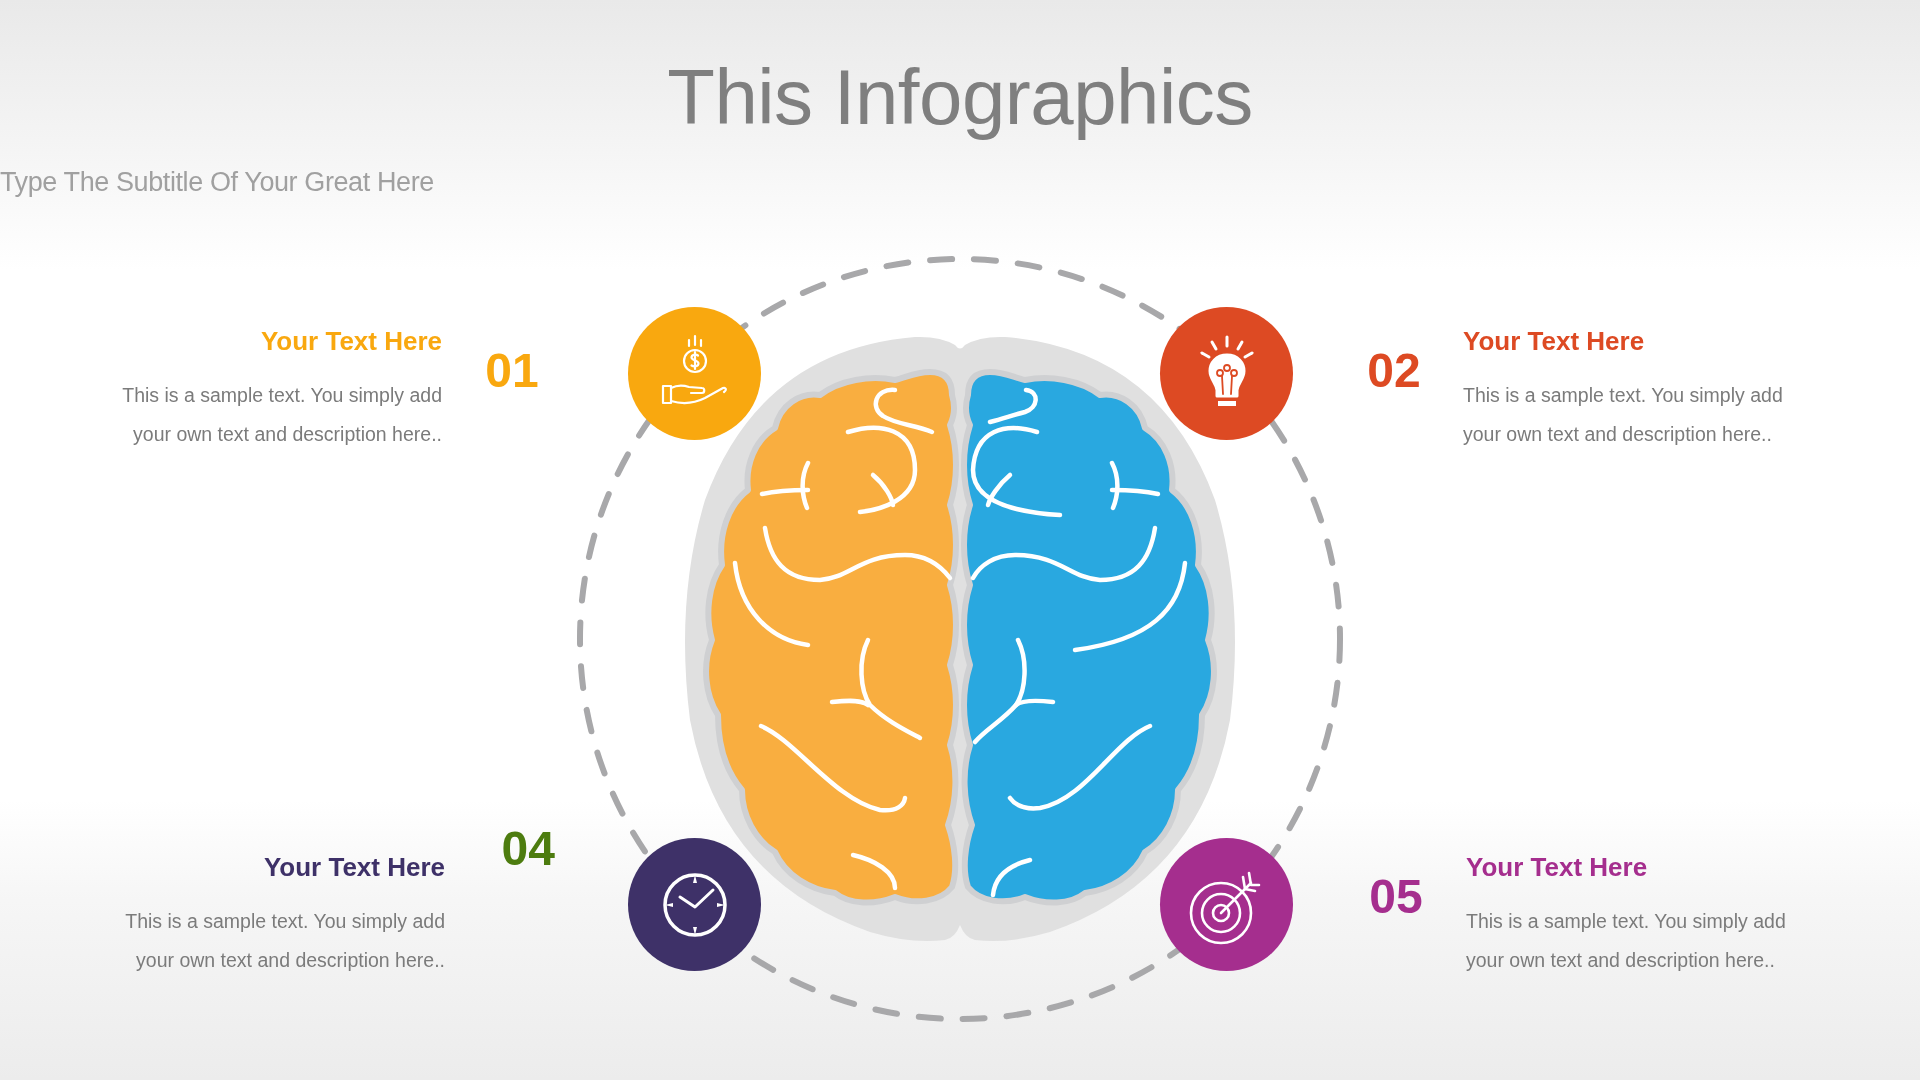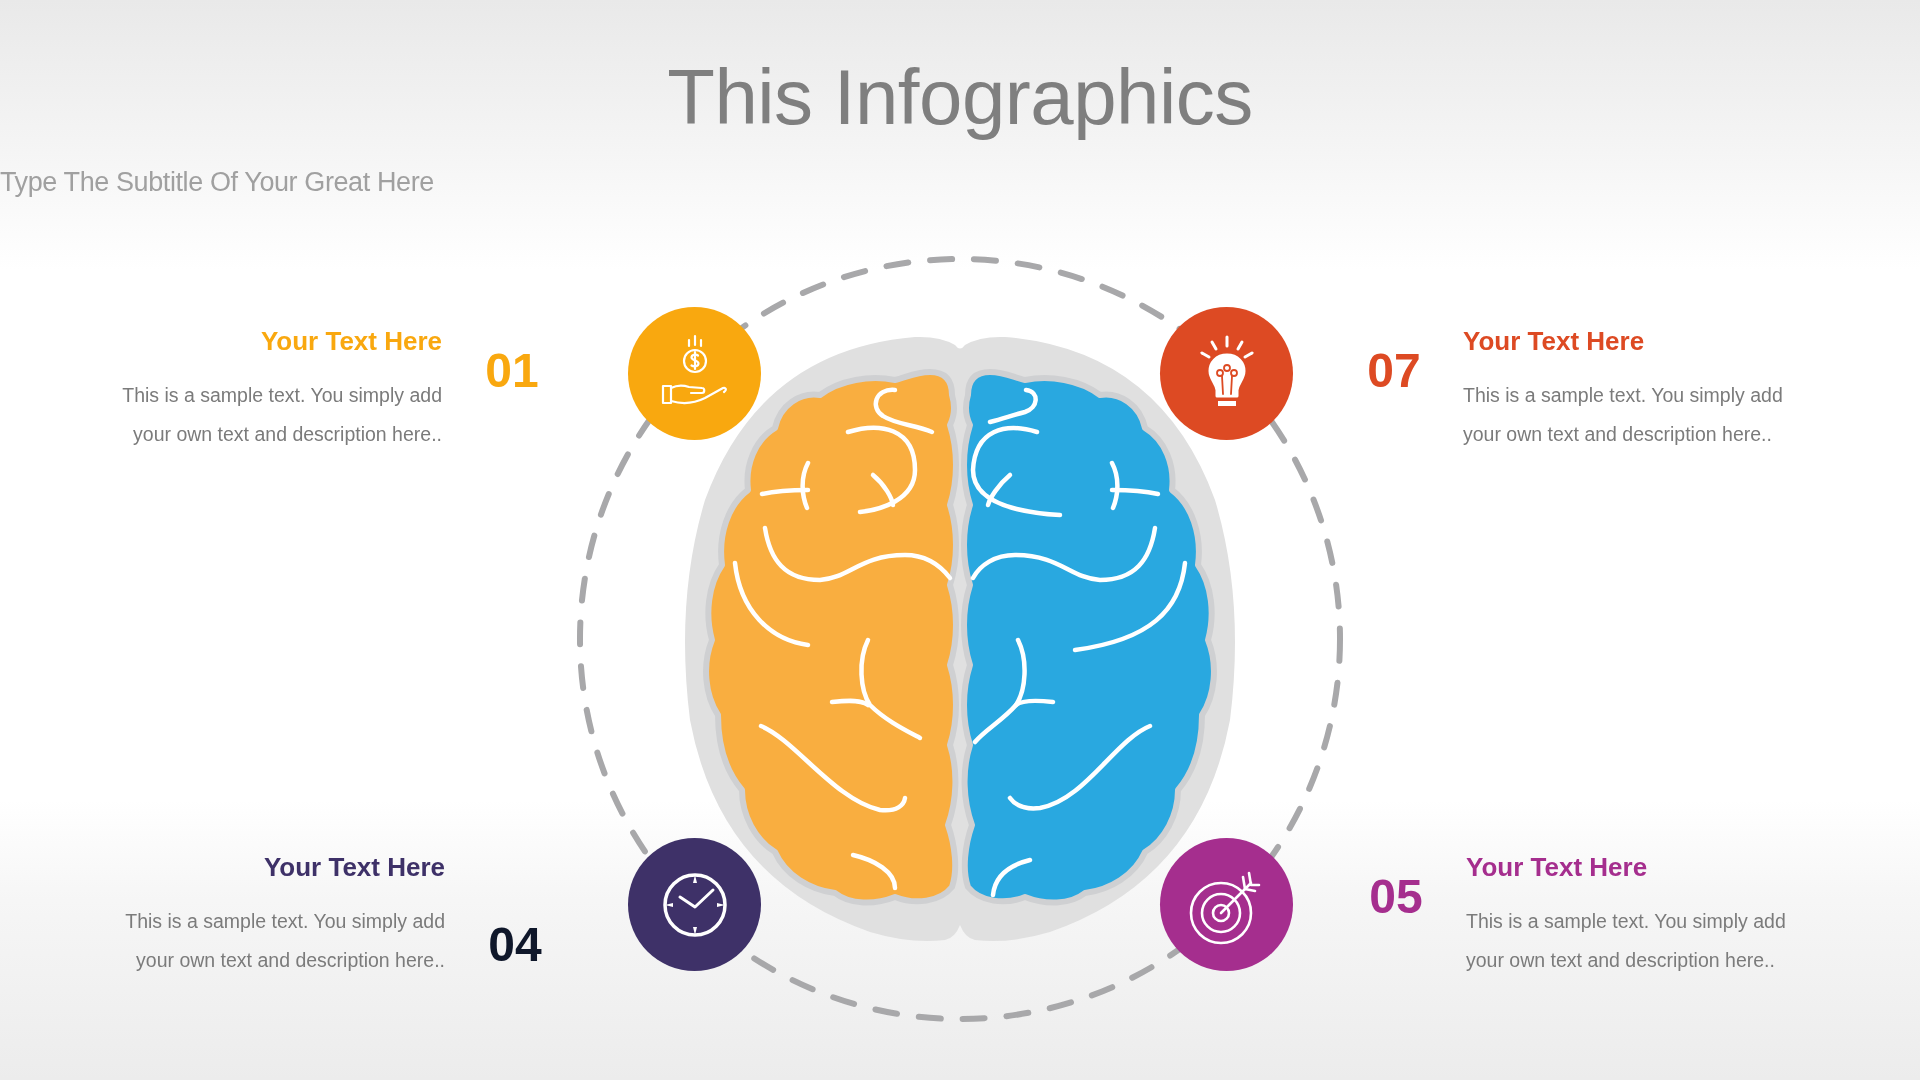--- a/index.html
+++ b/index.html
@@ -143,30 +143,30 @@
 </div>
 <div class="num" style="left:472px; top:346px; color:#F9A80F;">01</div>
 
 <div class="item right" style="left:1463px; top:326px;">
   <div class="heading" style="color:#DD4A23;">Your Text Here</div>
   <div class="body">
     <div>This is a sample text. You simply add</div>
     <div>your own text and description here..</div>
   </div>
 </div>
-<div class="num" style="left:1354px; top:346px; color:#DD4A23;">07</div>
+<div class="num" style="left:1354px; top:346px; color:#DD4A23;">02</div>
 
 <div class="item left" style="left:25px; top:852px;">
   <div class="heading" style="color:#3E3168;">Your Text Here</div>
   <div class="body">
     <div>This is a sample text. You simply add</div>
     <div>your own text and description here..</div>
   </div>
 </div>
-<div class="num" style="left:475px; top:920px; color:#0f172a;">04</div>
+<div class="num" style="left:475px; top:824px; color:#4d7c0f;text-align:right;">04</div>
 
 <div class="item right" style="left:1466px; top:852px;">
   <div class="heading" style="color:#A52E8E;">Your Text Here</div>
   <div class="body">
     <div>This is a sample text. You simply add</div>
     <div>your own text and description here..</div>
   </div>
 </div>
 <div class="num" style="left:1356px; top:872px; color:#A52E8E;">05</div>
 

